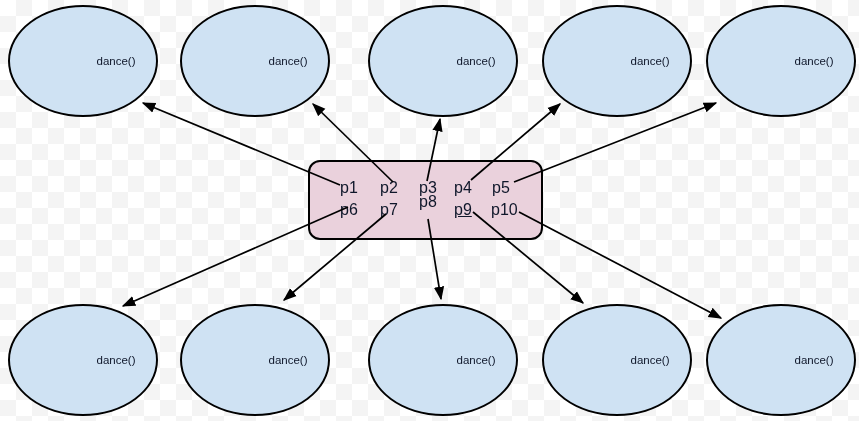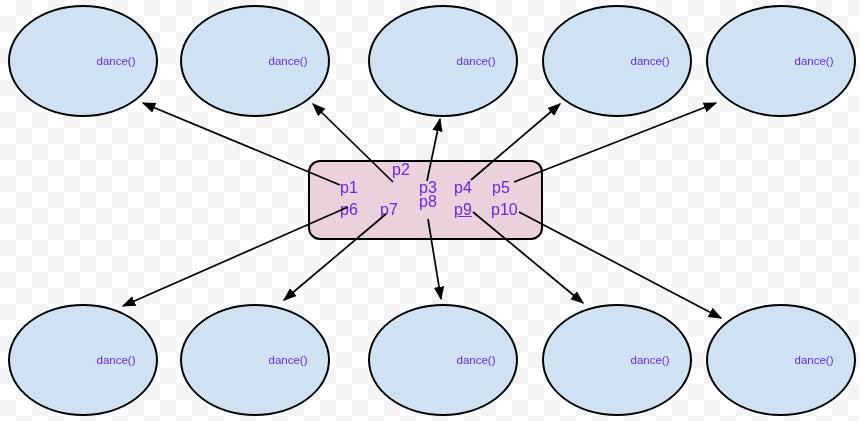--- a/index.html
+++ b/index.html
@@ -4,21 +4,21 @@
 <style>
   html,body{margin:0;padding:0;}
   .canvas{
     position:relative;
     width:859px;height:421px;
     overflow:hidden;
     background-color:#ffffff;
     background-image:conic-gradient(#f4f4f4 25%, #ffffff 0 50%, #f4f4f4 0 75%, #ffffff 0);
     background-size:32px 32px;
     font-family:"Liberation Sans", sans-serif;
-    color:#6d28d9;
+    color:#0f172a;
   }
   .node{
     position:absolute;
     width:150px;height:112px;
     box-sizing:border-box;
     border:2px solid #000;
     border-radius:50%;
     background:#cfe2f3;
     display:flex;align-items:center;justify-content:center;
     z-index:1;
@@ -39,21 +39,21 @@
     border-radius:12px;
     z-index:1;
   }
   .p-label{
     position:absolute;
     font-size:16px;
     line-height:16px;
     white-space:nowrap;
   }
   
-  .p1{left:30px;top:18px;}  .p2{left:70px;top:0;margin-left:12px;}  .p3{left:109px;top:18px;text-align:center;}
+  .p1{left:30px;top:18px;}  .p2{left:70px;top:18px;}  .p3{left:109px;top:18px;text-align:center;}
   .p4{left:144px;top:18px;} .p5{left:182px;top:18px;}
   
   .p6{left:30px;top:40px;}  .p7{left:70px;top:40px;}  .p8{left:109px;top:32px;}
   .p9{left:144px;top:40px;text-decoration:underline;} .p10{left:181px;top:40px;}
 
   svg.edges{
     position:absolute;left:0;top:0;
     width:859px;height:421px;
     z-index:2;
     pointer-events:none;

